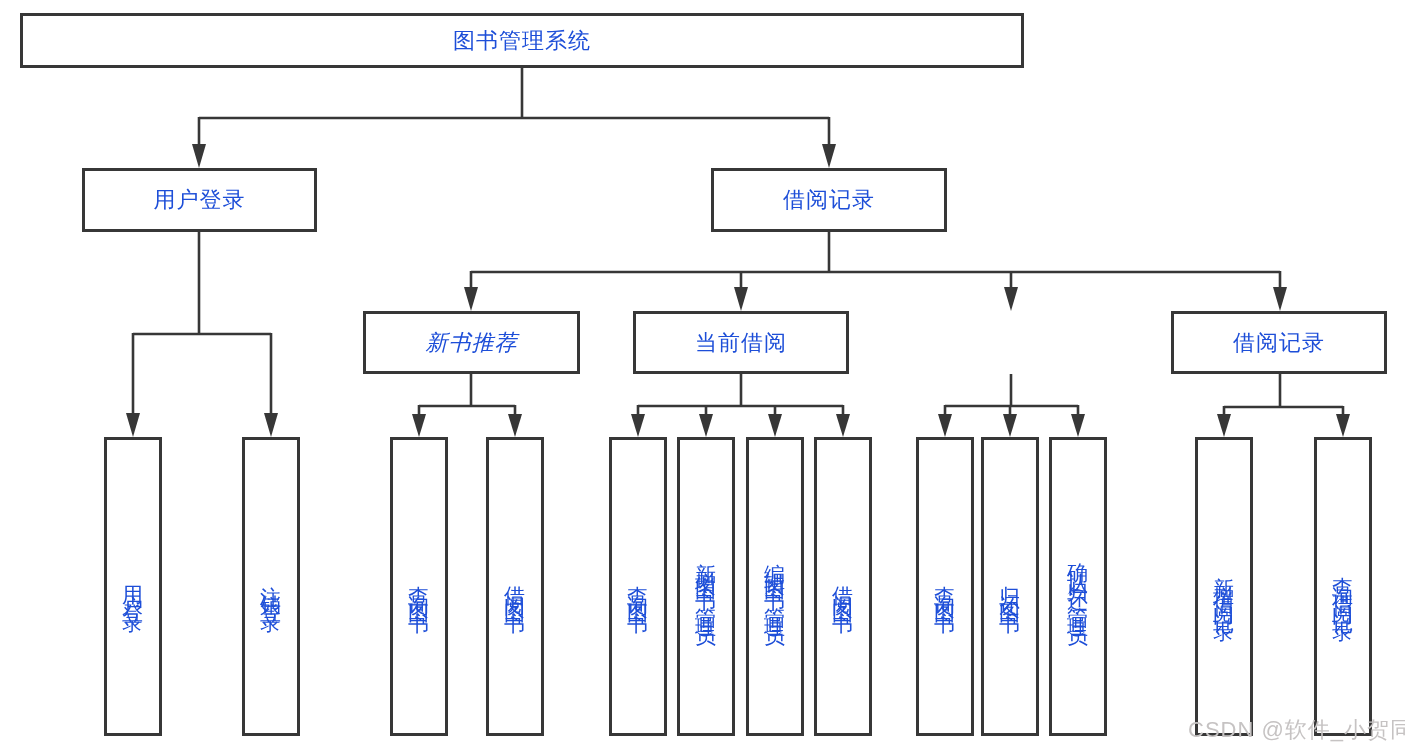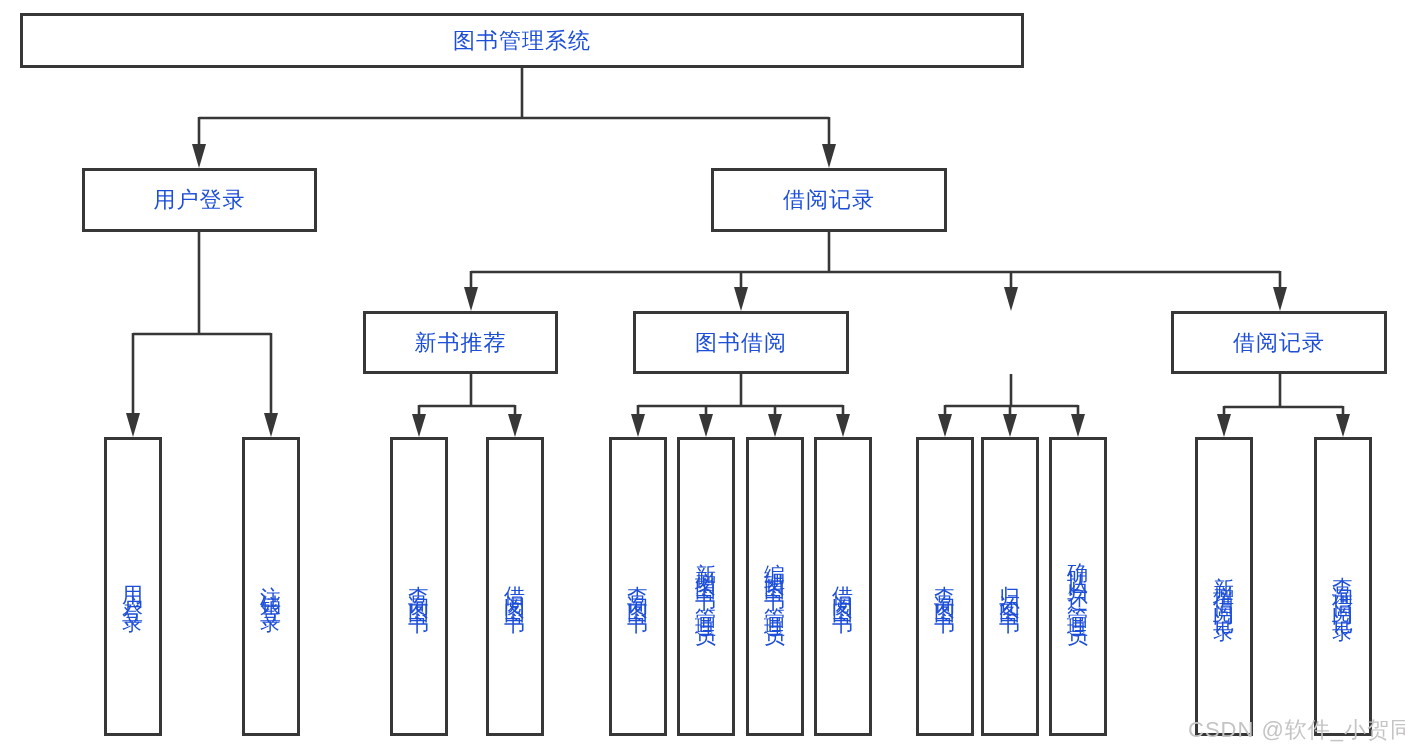--- a/index.html
+++ b/index.html
@@ -110,25 +110,25 @@
     <span>图书管理系统</span>
   </div>
 
   <div class="box h" style="left:82px;top:168px;width:235px;height:64px;">
     <span>用户登录</span>
   </div>
   <div class="box h" style="left:711px;top:168px;width:236px;height:64px;">
     <span>借阅记录</span>
   </div>
 
-  <div class="box h" style="left:363px;top:311px;width:195px;height:63px;">
+  <div class="box h" style="left:363px;top:311px;width:217px;height:63px;font-style:italic;">
     <span>新书推荐</span>
   </div>
   <div class="box h" style="left:633px;top:311px;width:216px;height:63px;">
-    <span>图书借阅</span>
+    <span>当前借阅</span>
   </div>
   <div class="box h" style="left:1171px;top:311px;width:216px;height:63px;">
     <span>借阅记录</span>
   </div>
 
   <div class="box v" style="left:104px;top:437px;width:58px;height:299px;">
     <span>用户登录</span>
   </div>
   <div class="box v" style="left:242px;top:437px;width:58px;height:299px;">
     <span>注销登录</span>

